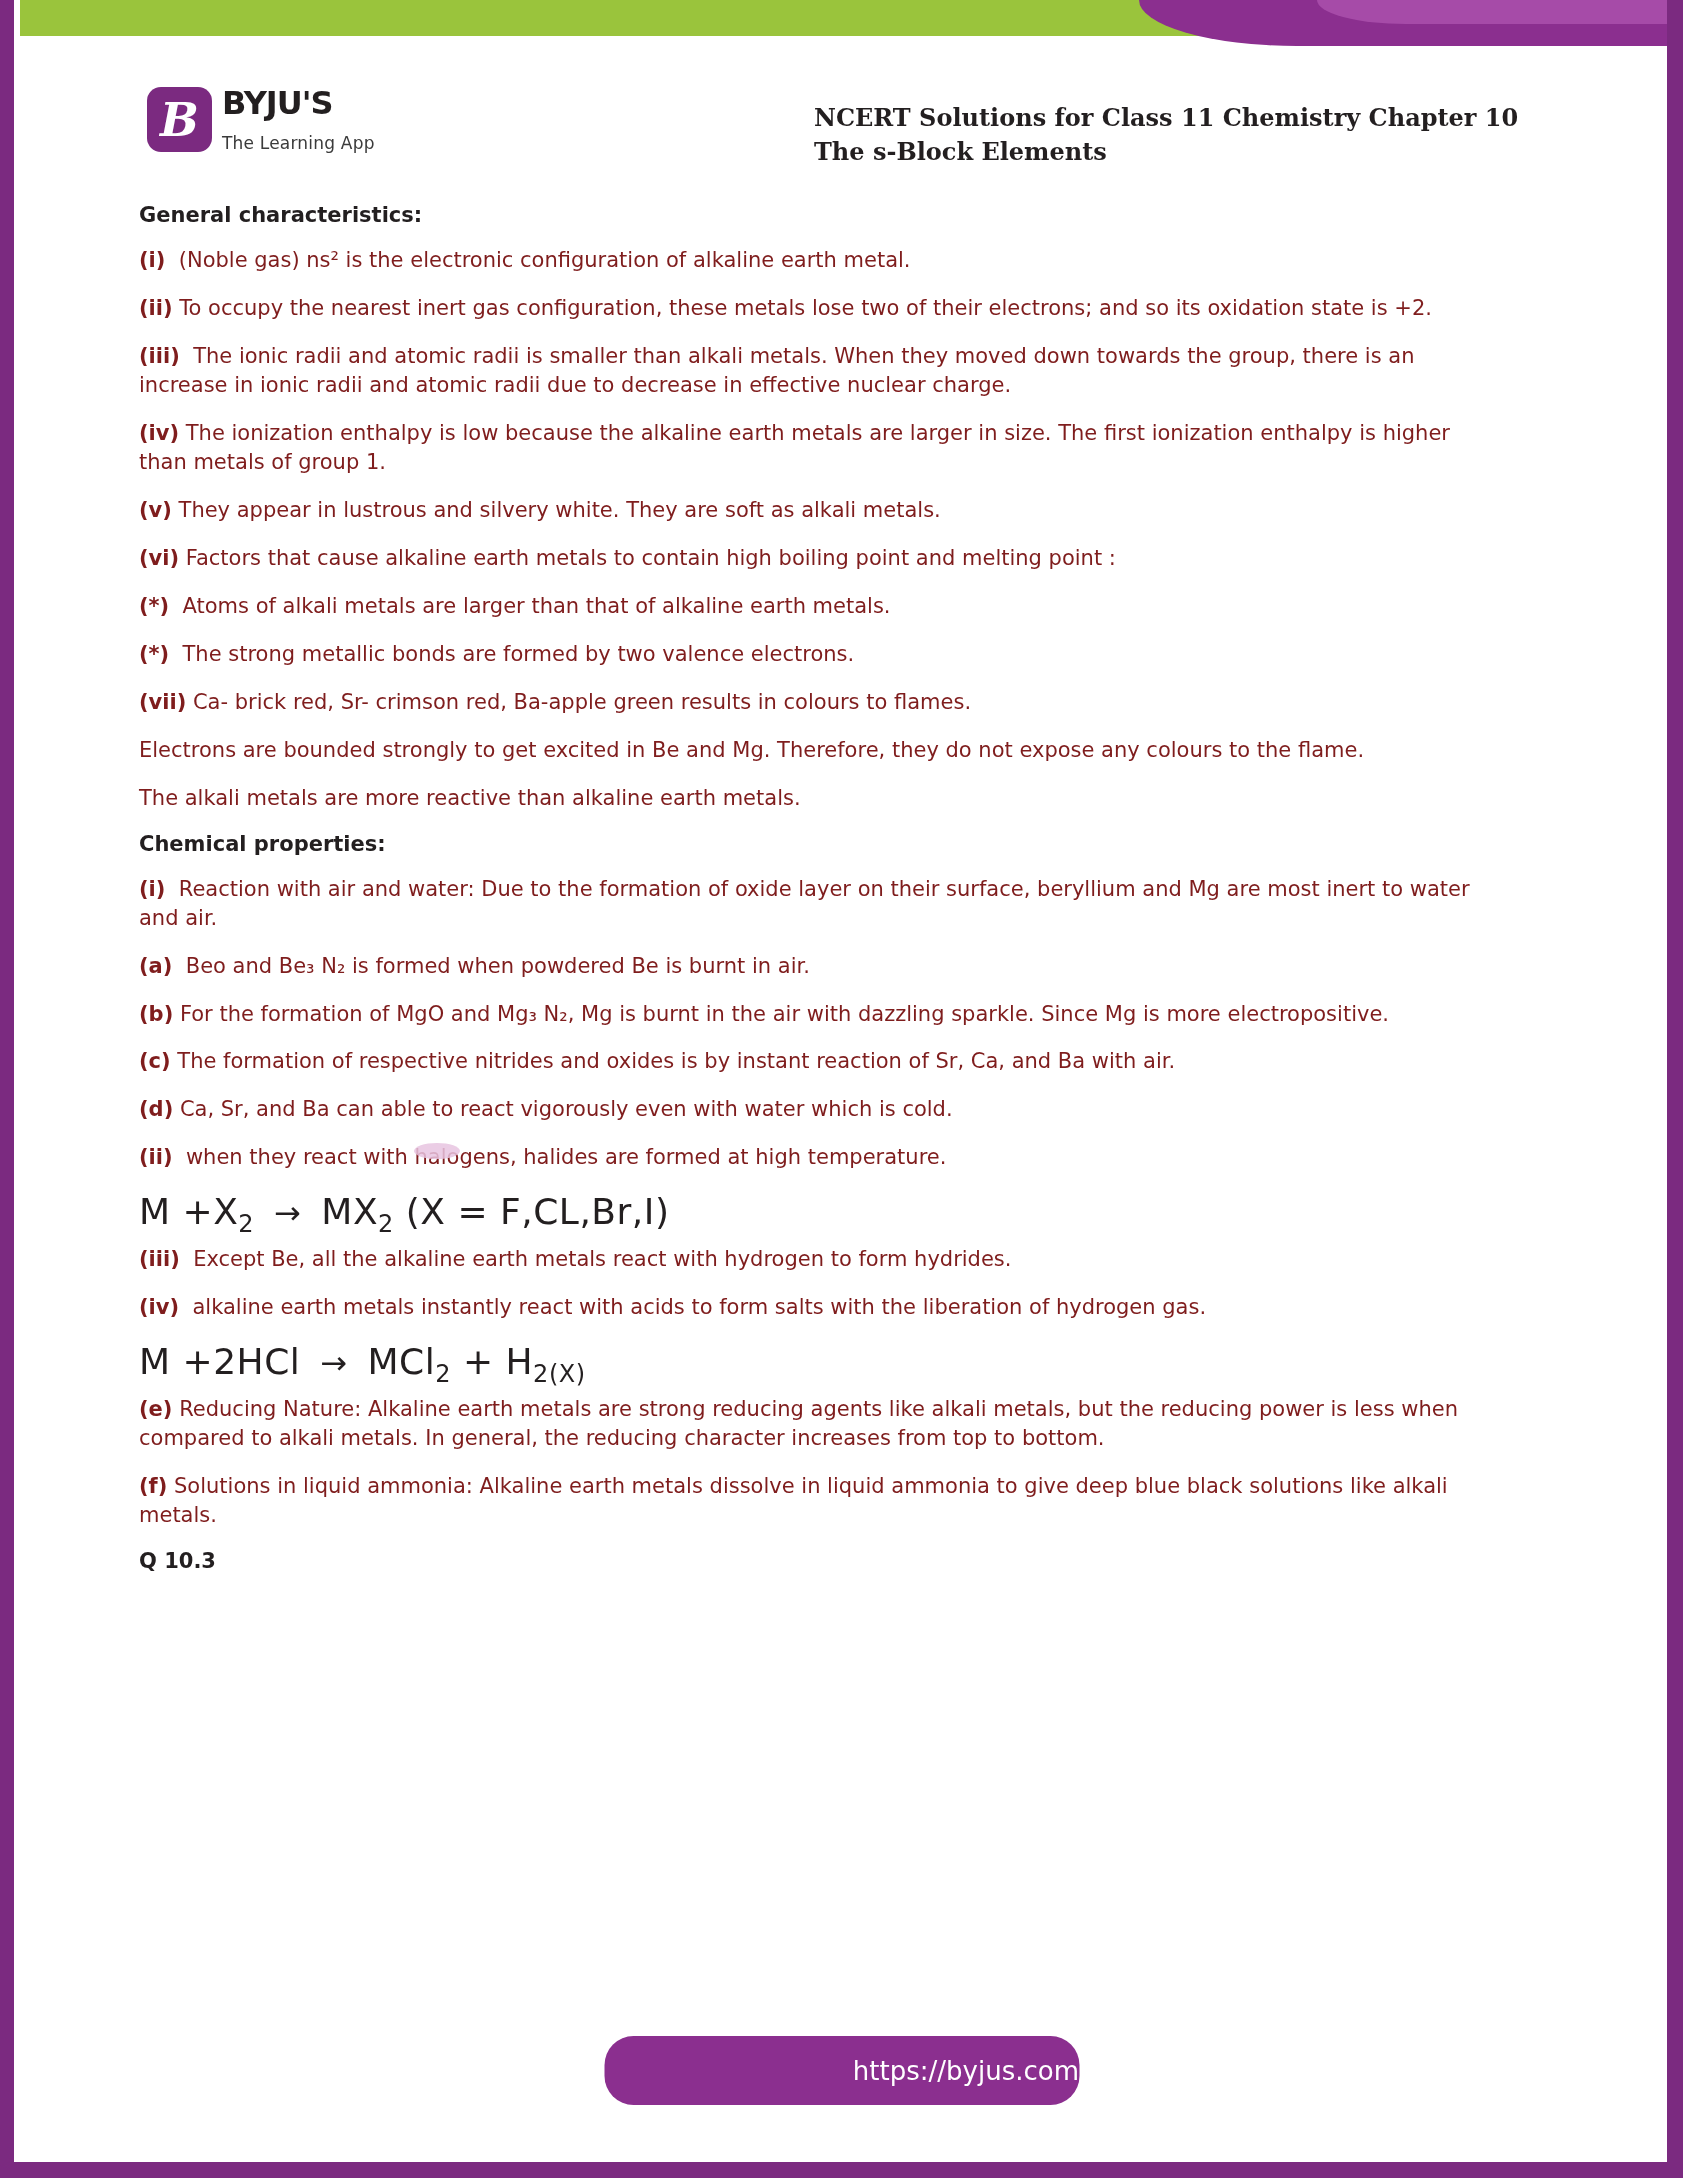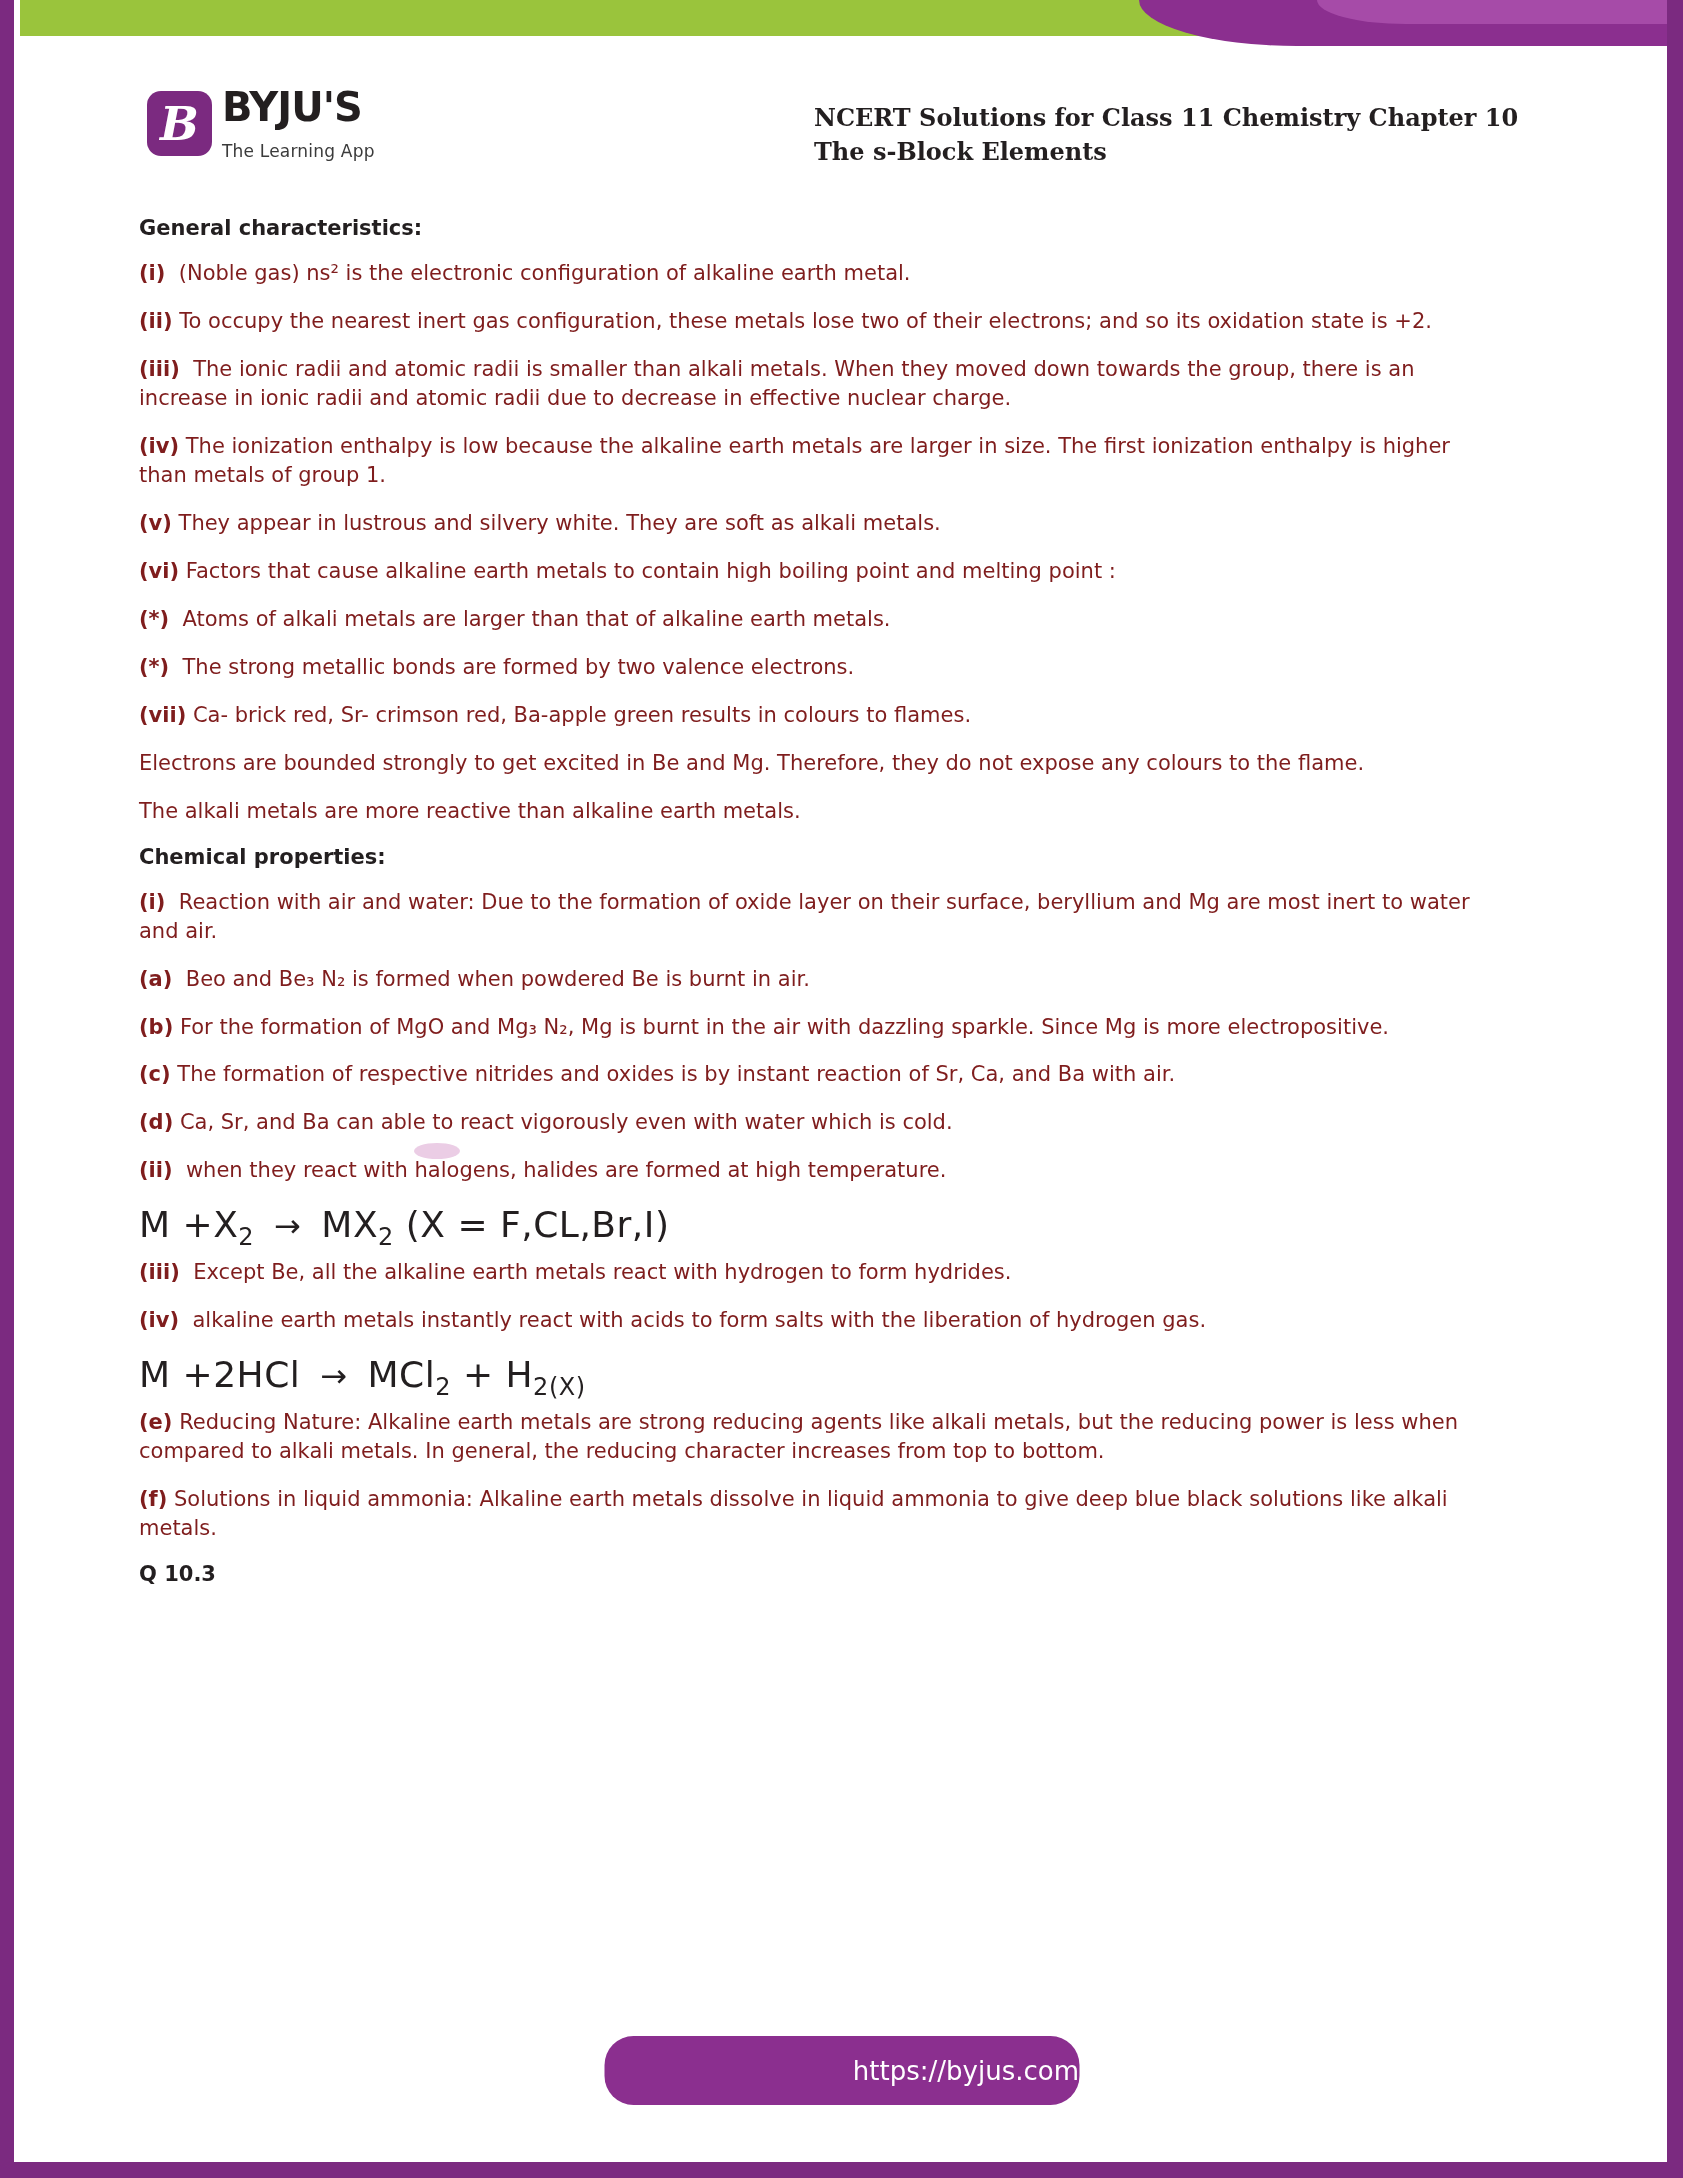--- a/index.html
+++ b/index.html
@@ -121,21 +121,21 @@
     align-items: center;
     justify-content: center;
     font-style: italic;
   }
   .logo-text {
     margin-left: 10px;
     line-height: 1;
   }
   .logo-title {
     font-family: "DejaVu Sans", sans-serif;
-    font-size: 40px;
+    font-size: 32px;
     font-weight: bold;
     color: #231f20;
     letter-spacing: -1px;
   }
   .logo-sub {
     font-size: 17px;
     color: #3b3b3b;
     margin-top: 16px;
     letter-spacing: 0.2px;
   }
@@ -163,21 +163,21 @@
     line-height: 1.38;
     margin: 0 18px 19px 0;
     color: #7f1d1d;
   }
   .p b, .lead {
     font-weight: bold;
   }
   .heading {
     font-size: 21px;
     font-weight: bold;
-    margin: 13px 0 19px 0;
+    margin: 0 0 19px 0;
   }
   .eq {
     font-size: 36px;
     line-height: 1.15;
     margin: 6px 0 6px 0;
     letter-spacing: 0.5px;
   }
   .eq .sub {
     font-size: 24px;
     vertical-align: sub;

